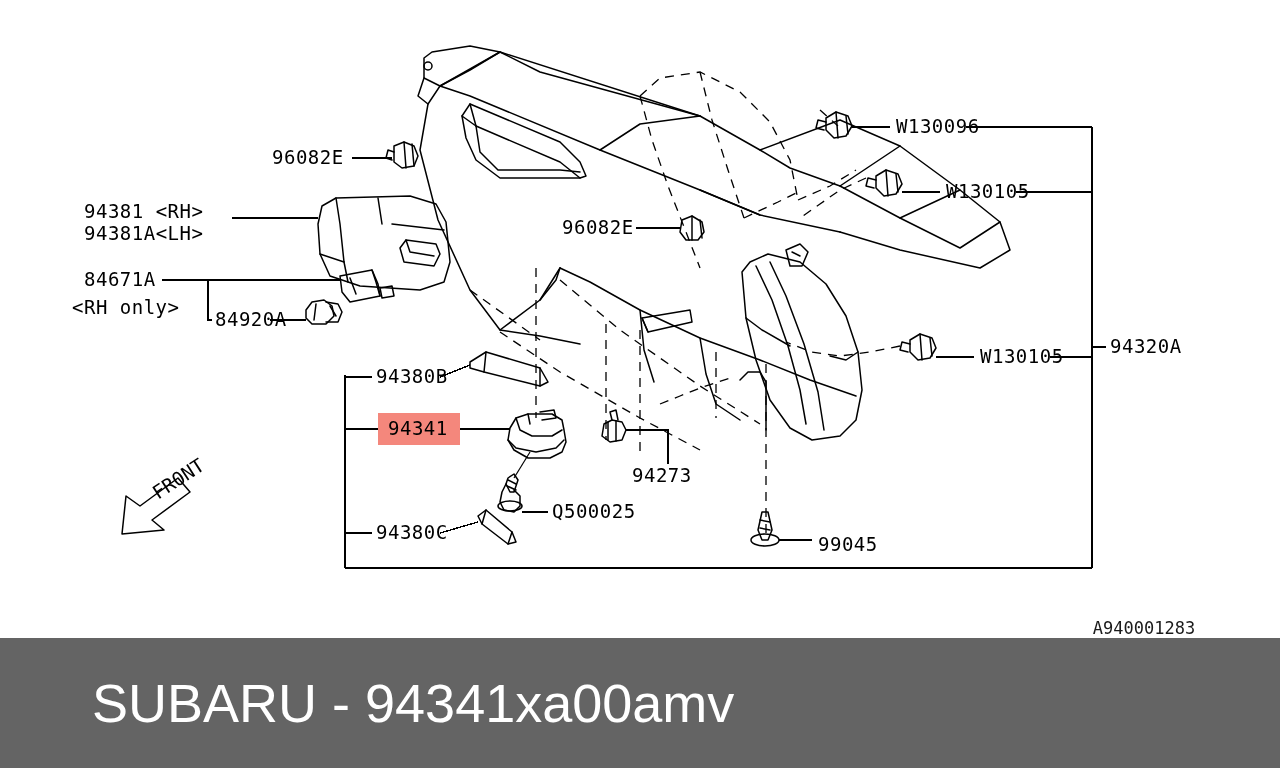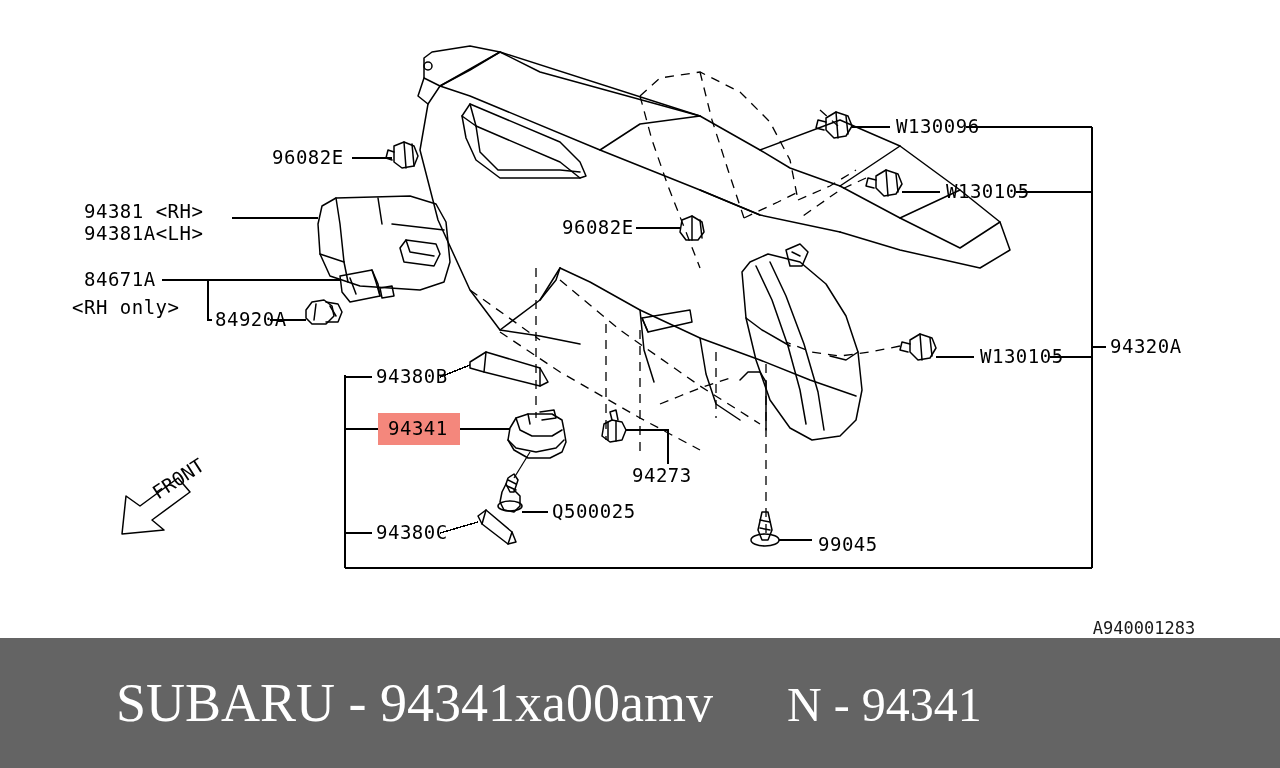--- a/index.html
+++ b/index.html
@@ -89,23 +89,23 @@
     top: 638px;
     width: 1280px;
     height: 130px;
     background: #646464;
     display: flex;
     align-items: center;
   }
   #banner-inner {
     display: flex;
     align-items: baseline;
-    padding-left: 116px;
+    padding-left: 92px;
     color: #ffffff;
-    font-family: Liberation Serif, serif;
+    font-family: Liberation Sans, sans-serif;
     white-space: nowrap;
   }
   #banner-main {
     font-size: 54px;
     font-weight: 400;
     letter-spacing: 0px;
   }
   #banner-sub {
     font-size: 48px;
     font-weight: 400;
@@ -365,17 +365,16 @@
       </g>
 
       <text class="diag-id" x="1144" y="629" text-anchor="middle">A940001283</text>
 
     </svg>
   </div>
 
   <div id="banner">
     <div id="banner-inner">
       <span id="banner-main">SUBARU - 94341xa00amv</span>
-      <span id="banner-sub">N - 94341</span>
     </div>
   </div>
 
 </div>
 
 </body></html>

